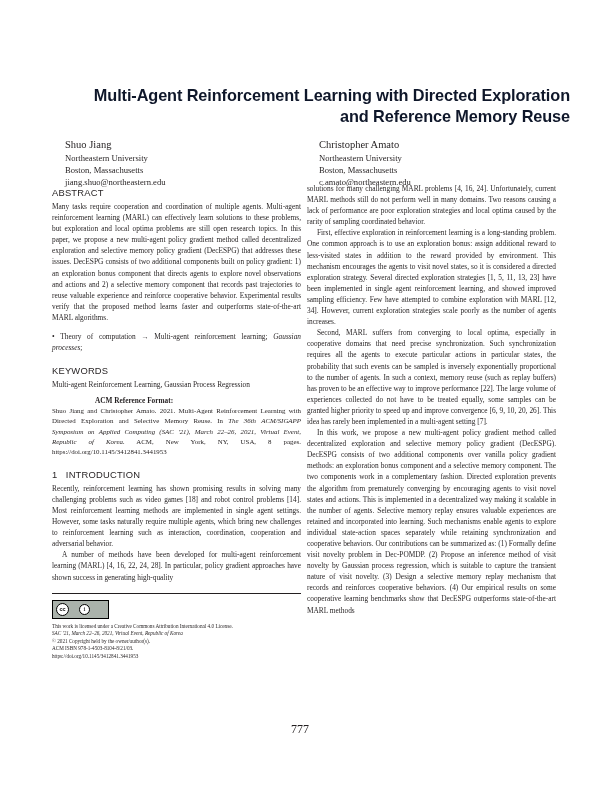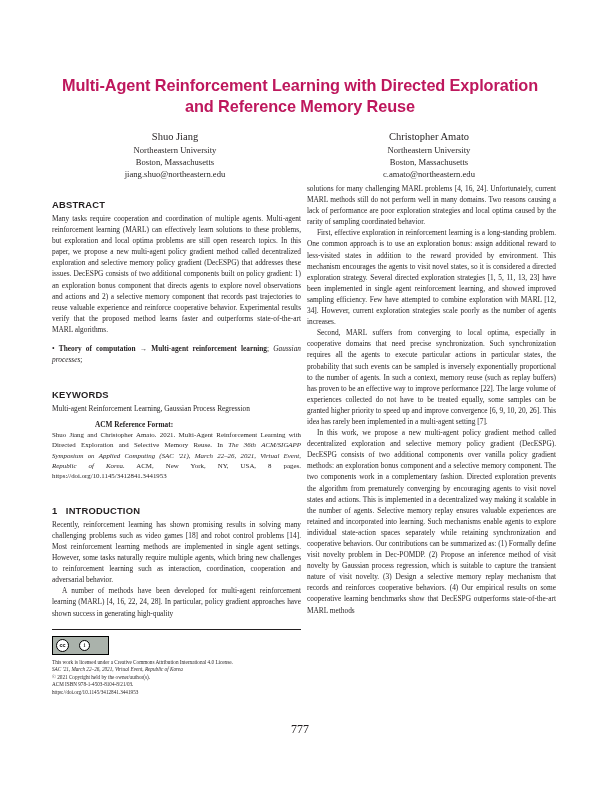--- a/index.html
+++ b/index.html
@@ -1,46 +1,46 @@
 <!DOCTYPE html>
 <html><head>
   <meta charset="utf-8">
   <style>
     html, body { margin: 0; padding: 0; background: #ffffff; }
     body {
       width: 600px; height: 789px; position: relative; overflow: hidden;
       font-family: "Liberation Serif", serif; color: #231f20;
     }
     .title {
-      position: absolute; left: 30px; top: 75px; width: 540px;
-      text-align: center; font-family: "Liberation Sans", sans-serif;
-      font-weight: bold; font-size: 16.3px; line-height: 21px; color: #be185d;
+      position: absolute; left: 30px; top: 85px; width: 540px;
+      text-align: right; font-family: "Liberation Sans", sans-serif;
+      font-weight: bold; font-size: 16.3px; line-height: 21px; color: #0f172a;
       letter-spacing: -0.1px;
     }
     .author {
-      position: absolute; top: 130px; width: 220px; text-align: center;
+      position: absolute; top: 138px; width: 220px; 
       font-size: 8.6px; line-height: 12px;
     }
     .author .name { font-size: 10.5px; line-height: 14px; }
     .author.a1 { left: 65px; }
     .author.a2 { left: 319px; }
     .col { position: absolute; top: 183px; width: 249px; }
     .col.left { left: 52px; }
     .col.right { left: 307px; }
     .h {
-      font-family: "Liberation Sans", sans-serif; font-weight: bold;
-      font-size: 9.4px; line-height: 12px; margin: 16px 0 2px 0; letter-spacing: 0.2px;
+      font-family: "Liberation Sans", sans-serif; font-weight: normal;
+      font-size: 9.4px; line-height: 12px; margin: 4px 0 2px 0; letter-spacing: 0.2px;
     }
     p {
       margin: 0; font-size: 7.35px; line-height: 11.1px; text-align: justify;
       hyphens: auto;
     }
     p.indent { text-indent: 10px; }
     .gap { height: 8px; }
-    .ccs b { font-weight: bold; }
+    .ccs b { font-weight: normal; }
     .ccs i { font-style: italic; }
     .refhead { font-weight: bold; font-size: 7.3px; line-height: 11px; margin-left: 43px; }
     .ref { font-size: 6.9px; line-height: 10.1px; }
     .ref i { font-style: italic; }
     .rule { border-top: 0.8px solid #231f20; margin: 10px 0 6px 0; width: 249px; }
     .cc-badge {
       display: flex; width: 57px; height: 19px; background: #aab2ab; border: 1px solid #000;
       align-items: center; gap: 10px; padding-left: 3px; box-sizing: border-box;
     }
     .cc-circle {

